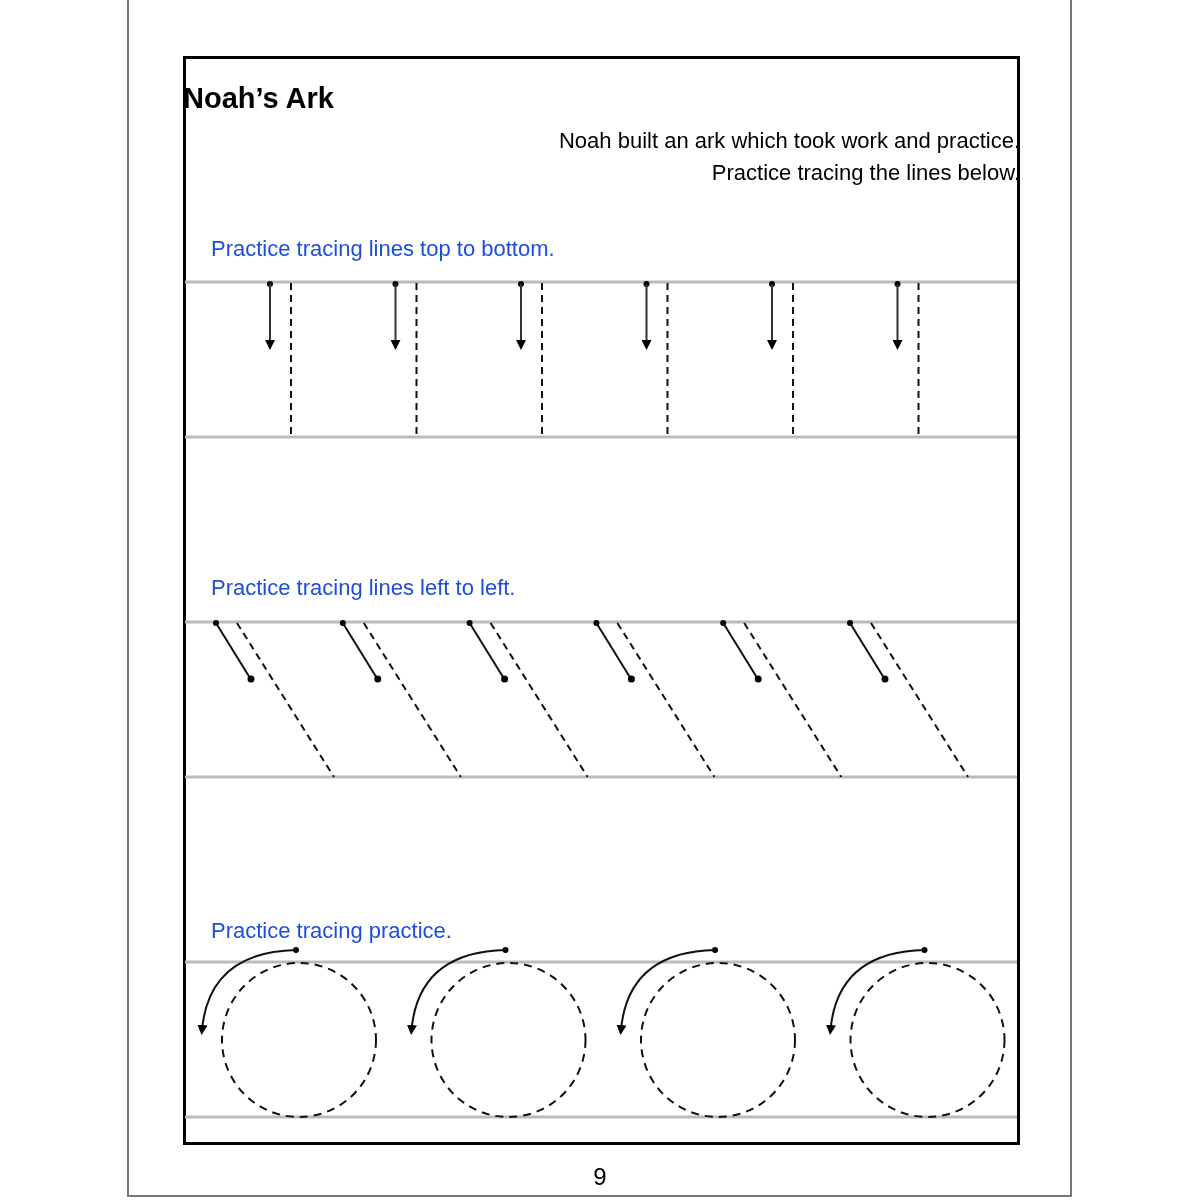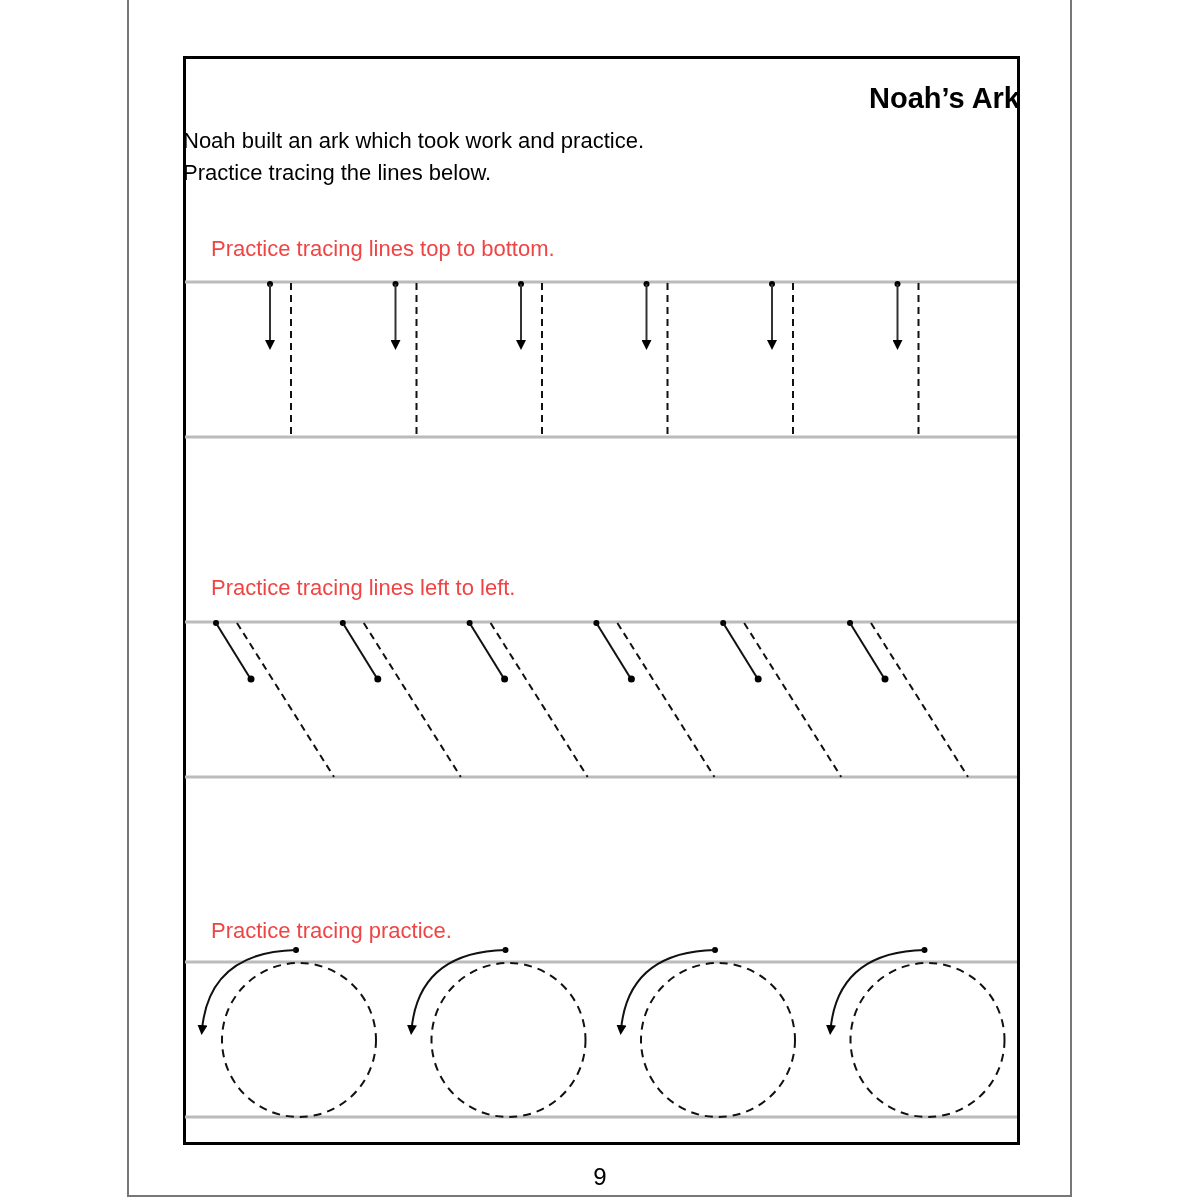--- a/index.html
+++ b/index.html
@@ -1,21 +1,21 @@
 <!DOCTYPE html>
 <html><head>
 <meta charset="utf-8">
 <style>
   html,body{margin:0;padding:0;background:#fff;}
   body{width:1200px;height:1200px;position:relative;overflow:hidden;font-family:"Liberation Sans",sans-serif;}
   .page{position:absolute;left:127px;top:-2px;width:945px;height:1199px;border:2px solid #777;border-top:none;box-sizing:border-box;background:#fff;}
   .frame{position:absolute;left:183px;top:56px;width:837px;height:1089px;border:3px solid #000;box-sizing:border-box;}
-  .title{position:absolute;left:183px;width:837px;top:82px;text-align:right;font-weight:bold;font-size:29px;color:#000;}
-  .sub{position:absolute;left:183px;width:837px;text-align:left;font-size:22px;color:#000;}
-  .label{position:absolute;left:211px;font-size:22px;color:#ef4444;text-align:center;}
+  .title{position:absolute;left:183px;width:837px;top:82px;text-align:left;font-weight:bold;font-size:29px;color:#000;}
+  .sub{position:absolute;left:183px;width:837px;text-align:right;font-size:22px;color:#000;}
+  .label{position:absolute;left:211px;font-size:22px;color:#1d4ed8;text-align:center;}
   .pagenum{position:absolute;left:560px;width:80px;text-align:center;top:1163px;font-size:24px;color:#000;}
   svg{position:absolute;left:0;top:0;}
 </style>
 </head>
 <body>
 
 <div class="page"></div>
 <div class="frame"></div>
 
 <div class="title">Noah’s Ark</div>

